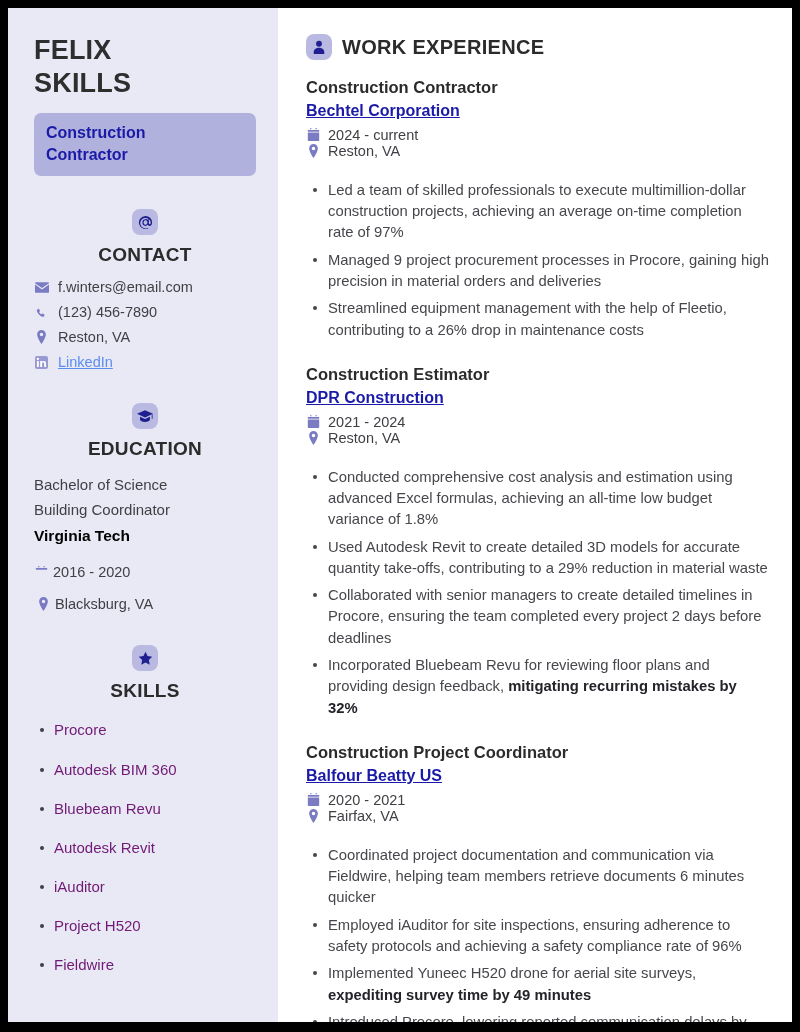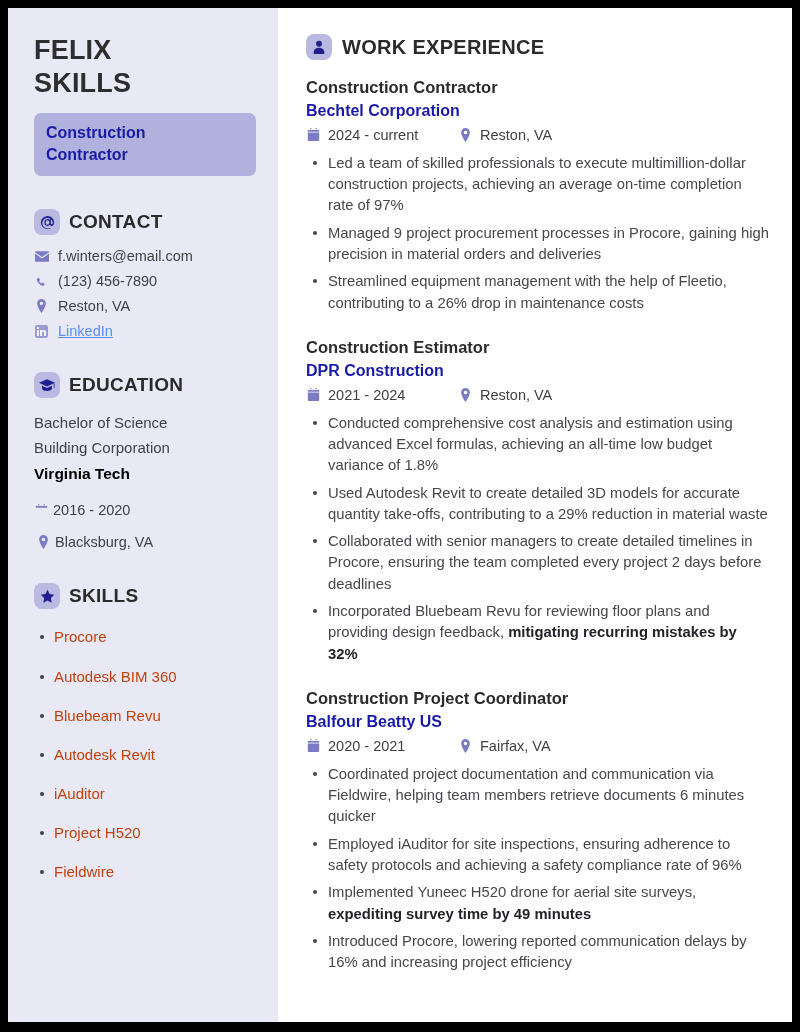--- a/index.html
+++ b/index.html
@@ -52,20 +52,21 @@
   }
   .title-pill-line { display: block; }
 
   .side-section { margin-top: 33px; }
 
   .sec-head {
     display: flex;
     align-items: center;
     gap: 9px;
     margin-bottom: 13px;
+    flex-direction: column;
   }
   .sec-head-title {
     font-size: 19px;
     font-weight: 800;
     letter-spacing: 0.3px;
     color: #2b2b2b;
   }
 
   .badge {
     width: 26px;
@@ -119,21 +120,21 @@
     color: #3f3f45;
     margin-top: 16px;
   }
   .edu-meta.loc { padding-left: 2px; }
 
   .skills-list { list-style: none; margin-top: 2px; }
   .skills-list li {
     position: relative;
     padding-left: 20px;
     font-size: 15px;
-    color: #c2410c;
+    color: #701a75;
     line-height: 1.48;
     margin-bottom: 7px;
     margin-top: 17px;
   }
   .skills-list li::before {
     content: "";
     position: absolute;
     left: 6px;
     top: 9px;
     width: 4px;
@@ -170,42 +171,44 @@
     font-weight: 800;
     color: #2b2b2b;
     line-height: 1.4;
   }
   .job-company {
     font-size: 16px;
     font-weight: 800;
     color: #1a1aa8;
     line-height: 1.42;
     margin-top: 1px;
+    text-decoration: underline;
   }
   .job-meta {
     display: flex;
     align-items: flex-start;
     margin-top: 4px;
     margin-bottom: 4px;
     font-size: 14.5px;
     color: #3f3f45;
+    flex-direction: column;
   }
   .job-meta .m-date {
     display: flex;
     align-items: center;
     gap: 7px;
     width: 152px;
   }
   .job-meta .m-loc {
     display: flex;
     align-items: center;
     gap: 7px;
   }
 
-  .bullets { list-style: none; margin-top: 10px; }
+  .bullets { list-style: none; margin-top: 21px; }
   .bullets li {
     position: relative;
     padding-left: 22px;
     font-size: 14.8px;
     color: #46464c;
     line-height: 1.44;
     margin-bottom: 6px;
   }
   .bullets li::before {
     content: "";
@@ -293,21 +296,21 @@
           <svg width="16" height="13" viewBox="0 0 18 14" fill="#1f1f8f">
             <path d="M9 0 0 4l9 4 9-4z"></path>
             <path d="M3.4 7.4v3.1C3.4 12 6 13.3 9 13.3s5.6-1.3 5.6-2.8V7.4L9 9.9z"></path>
             <rect x="16.6" y="4.6" width="0.9" height="5"></rect>
           </svg>
         </span>
         <span class="sec-head-title">EDUCATION</span>
       </div>
 
       <div class="edu-line">Bachelor of Science</div>
-      <div class="edu-line">Building Corporation</div>
+      <div class="edu-line">Building Coordinator</div>
       <div class="edu-school">Virginia Tech</div>
 
       <div class="edu-meta">
         <span class="mini-icon">
           <svg width="13" height="13" viewBox="0 0 16 16" fill="#7b7bc4">
             <path d="M4 0h1.4v1.6H4zM10.6 0H12v1.6h-1.4z"></path>
             <path d="M1 2.4h14v2.2H1z"></path>
             <path d="M1 5.6h14V15a1 1 0 0 1-1 1H2a1 1 0 0 1-1-1zm2.1 2v1.6h1.6V7.6zm3.1 0v1.6h1.6V7.6zm3.1 0v1.6h1.6V7.6zm-6.2 3.2v1.6h1.6v-1.6zm3.1 0v1.6h1.6v-1.6zm3.1 0v1.6h1.6v-1.6z" fill="#ffffff" opacity="0"></path>
           </svg>
         </span>

